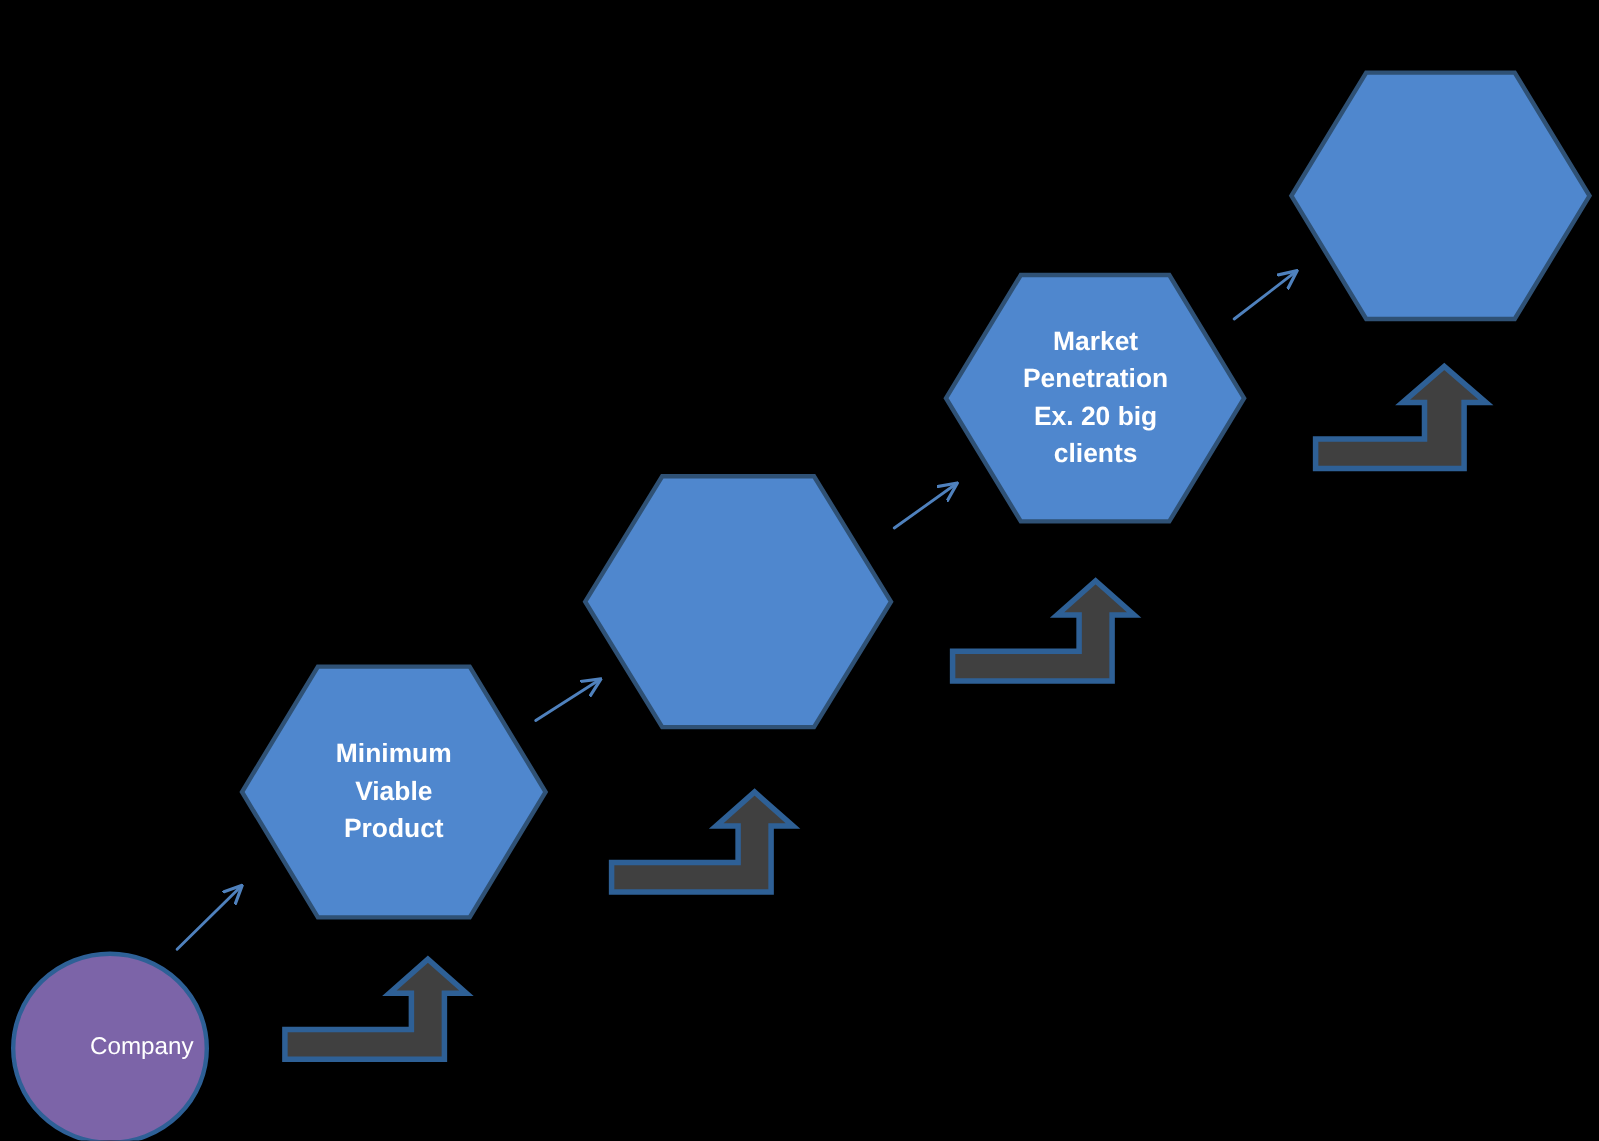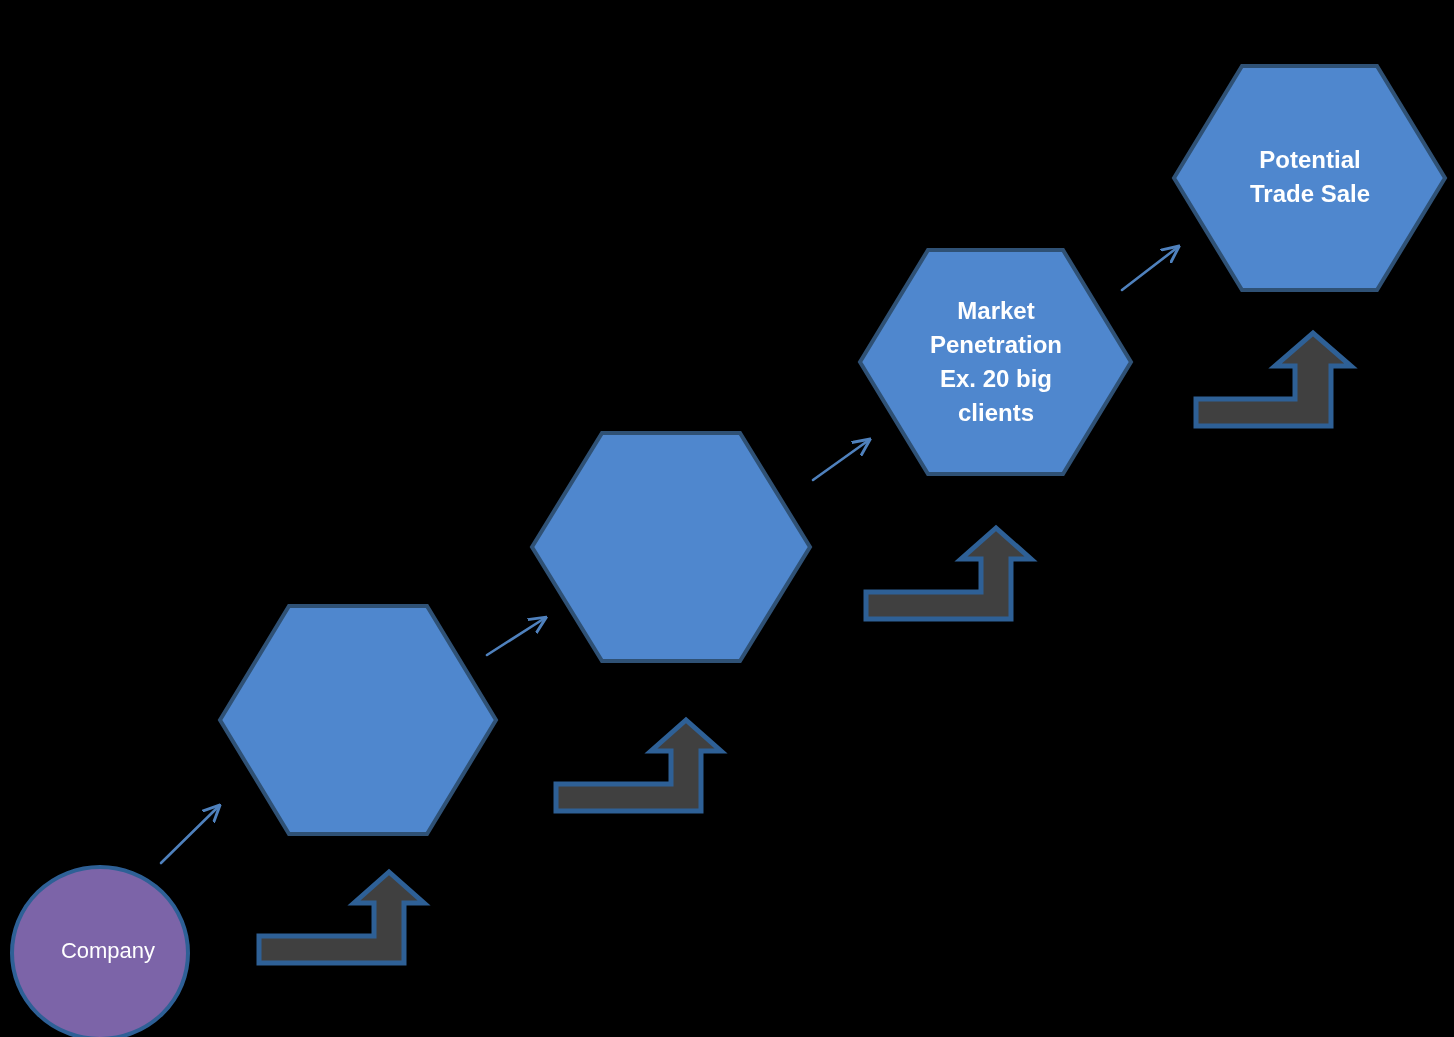--- a/index.html
+++ b/index.html
@@ -104,21 +104,21 @@
 
     <g>
       <polygon points="928,250 1063,250 1131,362 1063,474 928,474 860,362" fill="#4F87CE" stroke="#2F5175" stroke-width="4" stroke-linejoin="miter"></polygon>
     </g>
 
     <g>
       <polygon points="1242,66 1377,66 1445,178 1377,290 1242,290 1174,178" fill="#4F87CE" stroke="#2F5175" stroke-width="4" stroke-linejoin="miter"></polygon>
     </g>
   </svg>
 
-  <div class="node-label ellipse-label" style="left:20px; top:938px; width:176px;">Company</div>
+  <div class="node-label ellipse-label" style="left:0; top:938px; width:176px;text-align:right;">Company</div>
 
+  <div class="node-label hex-label" style="left:258px; top:669px; width:200px;">Minimum<br>Viable<br>Product</div>
 
 
   <div class="node-label hex-label" style="left:908px; top:294px; width:176px;">Market<br>Penetration<br>Ex. 20 big<br>clients</div>
 
-  <div class="node-label hex-label" style="left:1222px; top:143px; width:176px;">Potential<br>Trade Sale</div>
 
 </div>
 
 </body></html>

